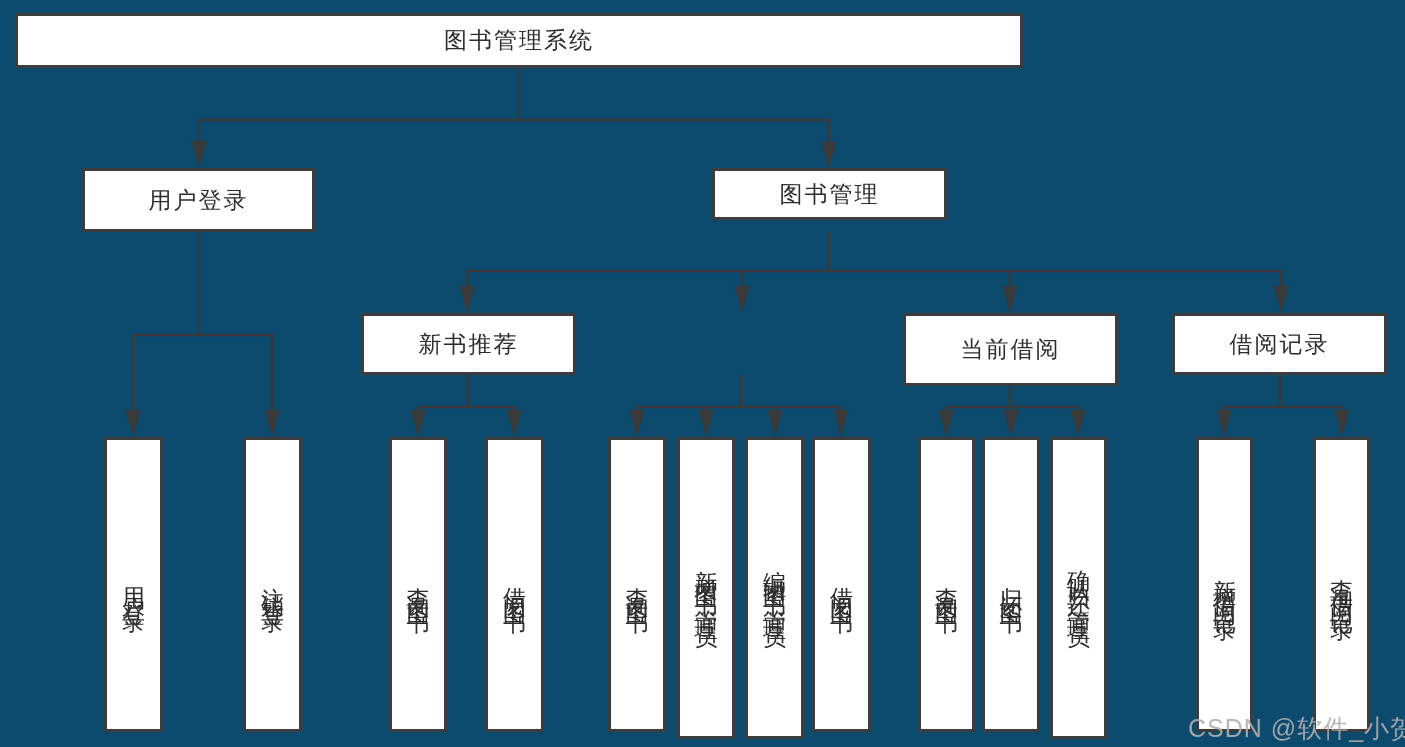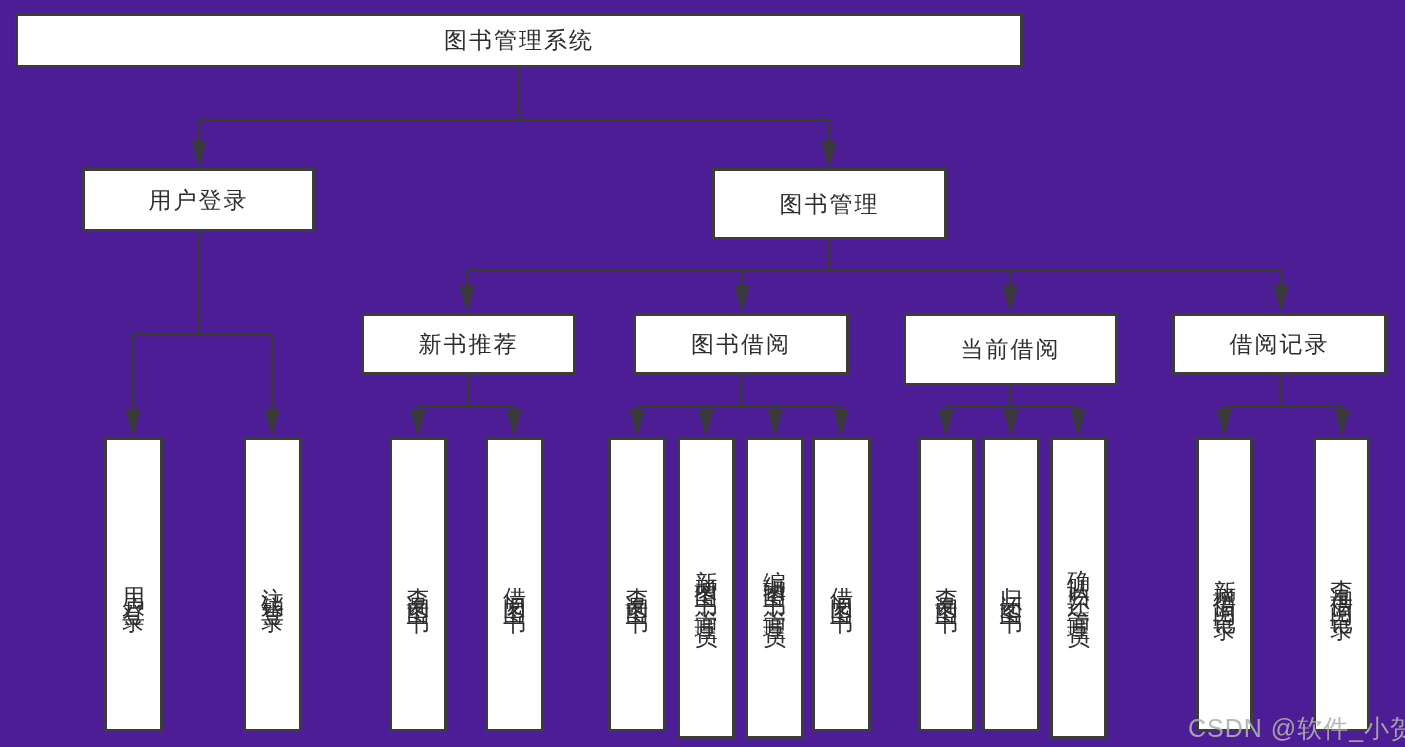--- a/index.html
+++ b/index.html
@@ -1,19 +1,19 @@
 <!DOCTYPE html>
 <html><head>
 <meta charset="utf-8">
 <style>
   html,body{margin:0;padding:0;background:#ffffff;}
   #stage{
     position:relative;
     width:1405px;height:747px;
-    background:#4c1d95;
+    background:#0c4a6e;
     font-family:"Liberation Sans","DejaVu Sans",sans-serif;
     overflow:hidden;
   }
   #connectors{position:absolute;left:0;top:0;z-index:1;}
   .node{
     position:absolute;
     box-sizing:border-box;
     border:3px solid #3c3c3c;
     background:#ffffff;
     display:flex;
@@ -120,29 +120,26 @@
     </g>
   </svg>
 
   <div class="node hnode" style="left:15px;top:13px;width:1008px;height:55px;">
     <span>图书管理系统</span>
   </div>
 
   <div class="node hnode" style="left:82px;top:168px;width:233px;height:64px;">
     <span>用户登录</span>
   </div>
-  <div class="node hnode" style="left:712px;top:168px;width:235px;height:72px;">
+  <div class="node hnode" style="left:712px;top:168px;width:235px;height:52px;">
     <span>图书管理</span>
   </div>
 
   <div class="node hnode" style="left:361px;top:313px;width:215px;height:62px;">
     <span>新书推荐</span>
-  </div>
-  <div class="node hnode" style="left:633px;top:313px;width:216px;height:62px;">
-    <span>图书借阅</span>
   </div>
   <div class="node hnode" style="left:903px;top:313px;width:215px;height:73px;">
     <span>当前借阅</span>
   </div>
   <div class="node hnode" style="left:1172px;top:313px;width:215px;height:62px;">
     <span>借阅记录</span>
   </div>
 
   <div class="node vnode" style="left:104px;top:437px;width:59px;height:295px;">
     <span>用户登录</span>

